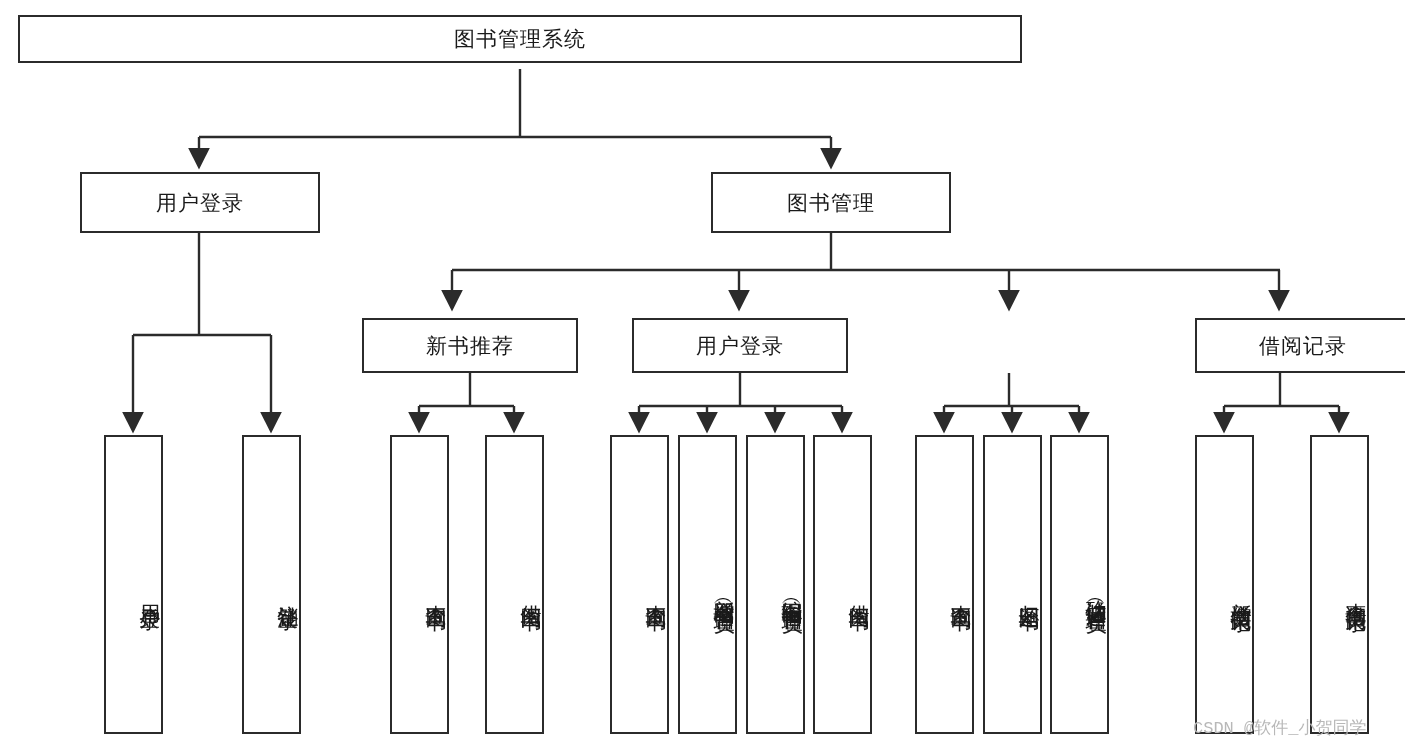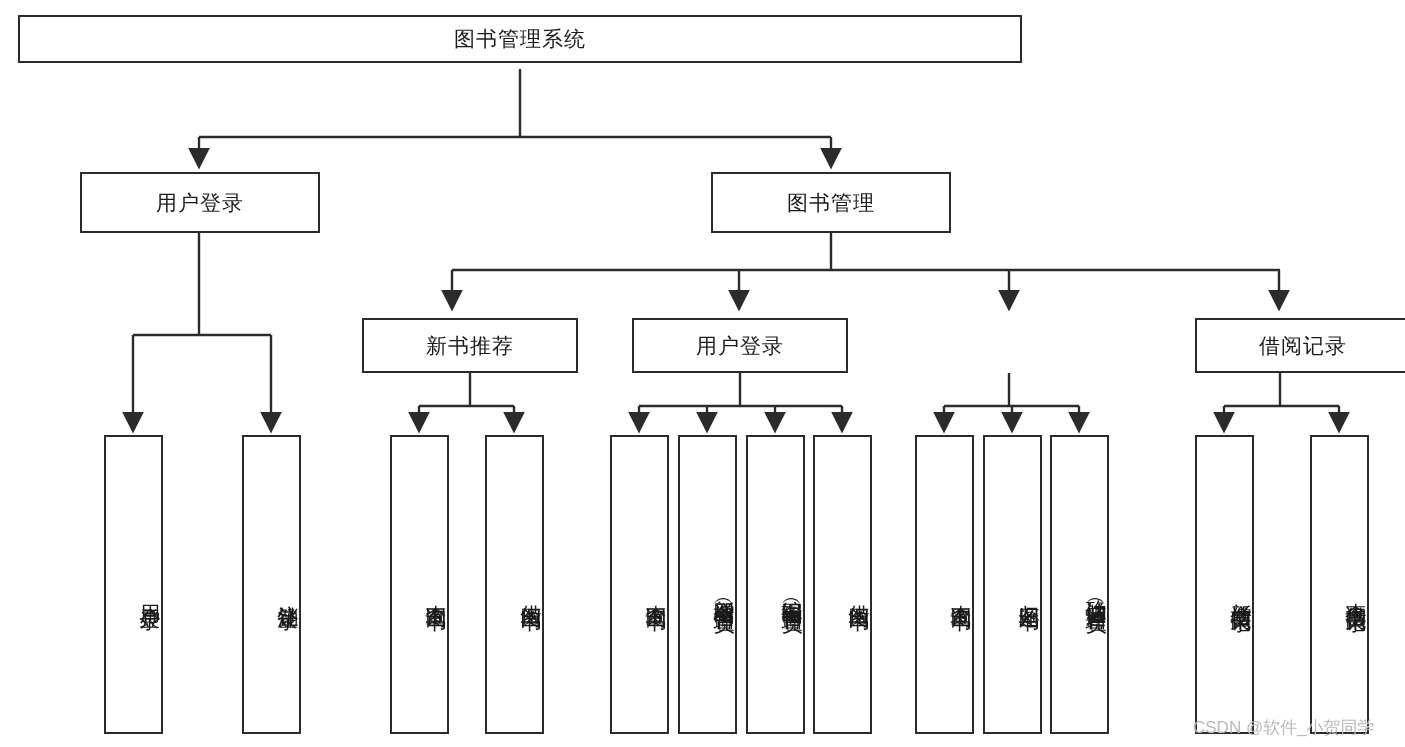--- a/index.html
+++ b/index.html
@@ -54,21 +54,21 @@
     white-space: normal;
     display: block;
   }
   #watermark {
     position: absolute;
     left: 1193px;
     top: 716px;
     font-size: 17px;
     color: #b8b8b8;
     white-space: nowrap;
-    font-family: Liberation Sans, sans-serif;
+    font-family: Liberation Mono, monospace;
   }
 </style>
 </head>
 <body>
 
 <div id="diagram-root">
 
   <svg id="edges-layer" viewBox="0 0 1405 747" width="1405" height="747" xmlns="http://www.w3.org/2000/svg">
     <defs>
       <marker id="arrow" viewBox="0 0 12 12" refX="10" refY="6" markerWidth="9" markerHeight="9" orient="auto-start-reverse">

